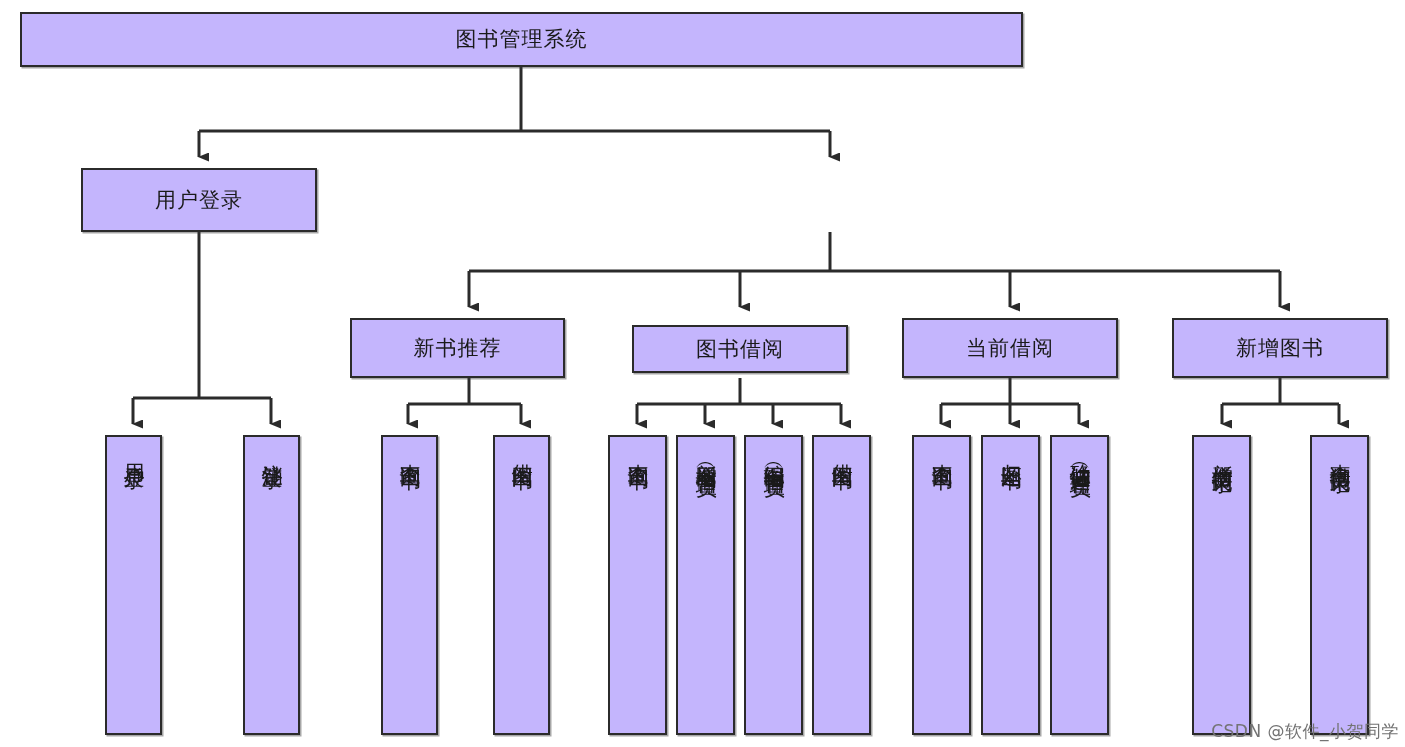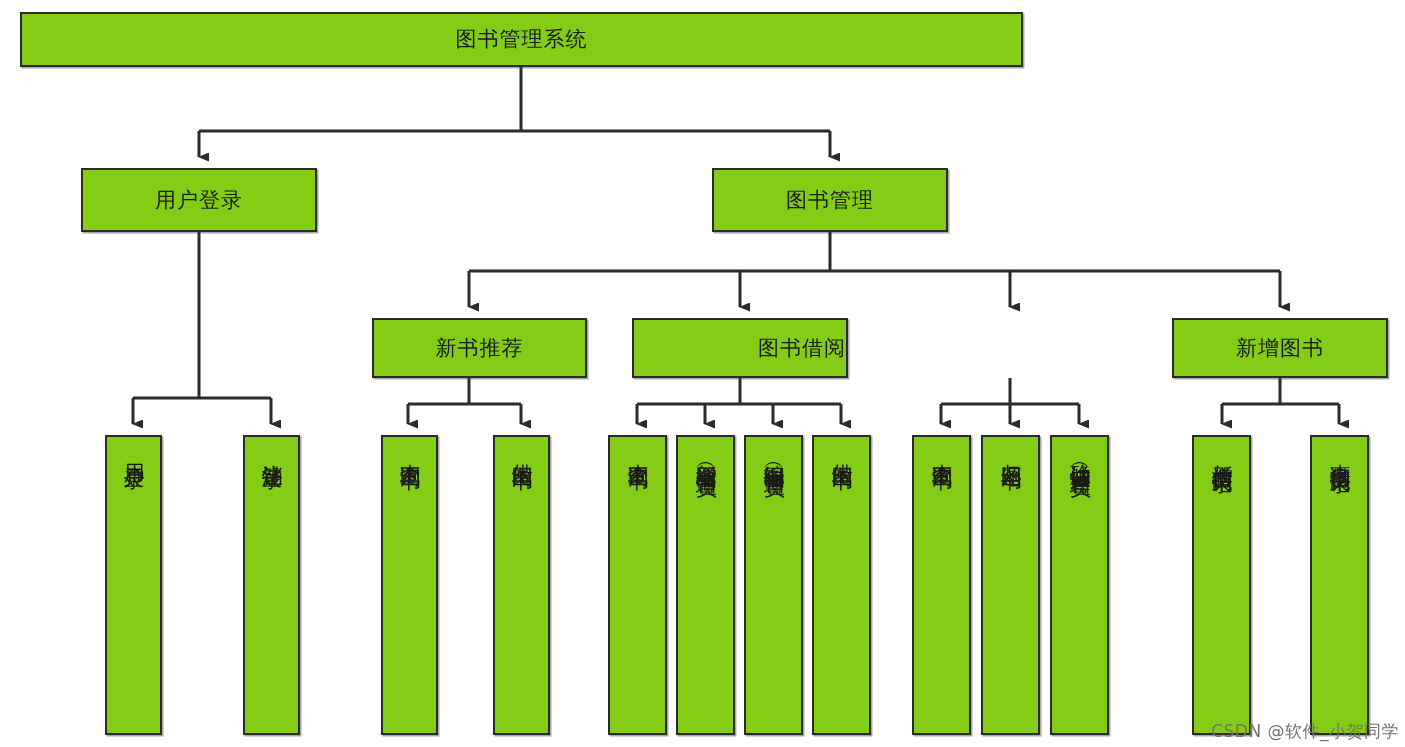--- a/index.html
+++ b/index.html
@@ -18,21 +18,21 @@
   svg#wires{
     position:absolute;
     left:0; top:0;
     width:1405px;
     height:747px;
     pointer-events:none;
   }
   .node{
     position:absolute;
     box-sizing:border-box;
-    background:#84cc16;
+    background:#c4b5fd;
     border:2px solid #2b2b2b;
     display:flex;
     align-items:center;
     justify-content:center;
     z-index:3;
     box-shadow:1.5px 1.5px 0 rgba(60,60,60,0.45);
   }
   .node .lbl{
     font-size:21px;
     line-height:1.15;
@@ -122,29 +122,29 @@
     </g>
   </svg>
 
   <div class="node root" style="left:20px; top:12px; width:1003px; height:55px;">
     <span class="lbl">图书管理系统</span>
   </div>
 
   <div class="node" style="left:81px; top:168px; width:236px; height:64px;">
     <span class="lbl">用户登录</span>
   </div>
-  <div class="node" style="left:712px; top:168px; width:236px; height:64px;">
-    <span class="lbl">图书管理</span>
-  </div>
 
-  <div class="node" style="left:372px; top:318px; width:215px; height:60px;">
+  <div class="node" style="left:350px; top:318px; width:215px; height:60px;">
     <span class="lbl">新书推荐</span>
   </div>
-  <div class="node" style="left:632px; top:318px; width:216px; height:60px;justify-content:flex-end;">
+  <div class="node" style="left:632px; top:325px; width:216px; height:48px;">
     <span class="lbl">图书借阅</span>
+  </div>
+  <div class="node" style="left:902px; top:318px; width:216px; height:60px;">
+    <span class="lbl">当前借阅</span>
   </div>
   <div class="node" style="left:1172px; top:318px; width:216px; height:60px;">
     <span class="lbl">新增图书</span>
   </div>
 
   <div class="node vert" style="left:105px; top:435px; width:57px; height:300px;">
     <span class="lbl">用户登录</span>
   </div>
   <div class="node vert" style="left:243px; top:435px; width:57px; height:300px;">
     <span class="lbl">注销登录</span>

